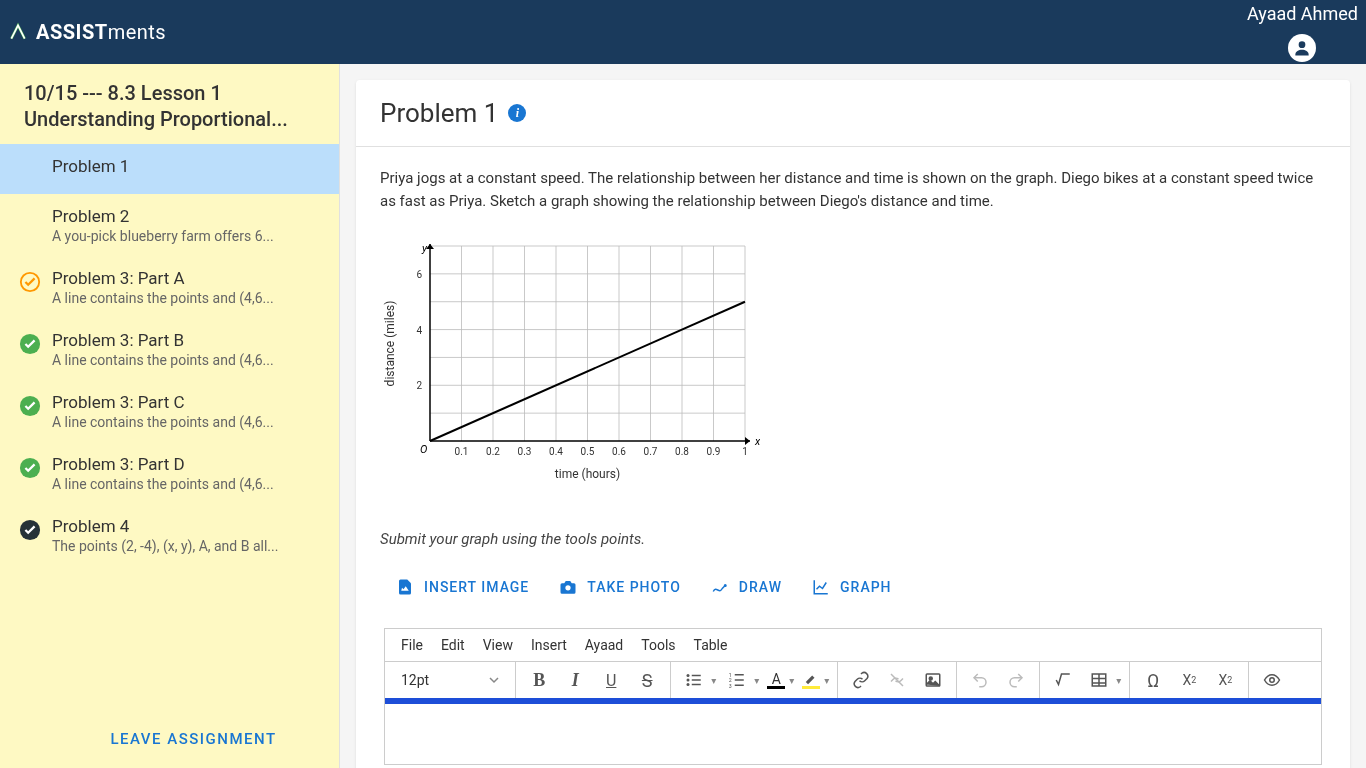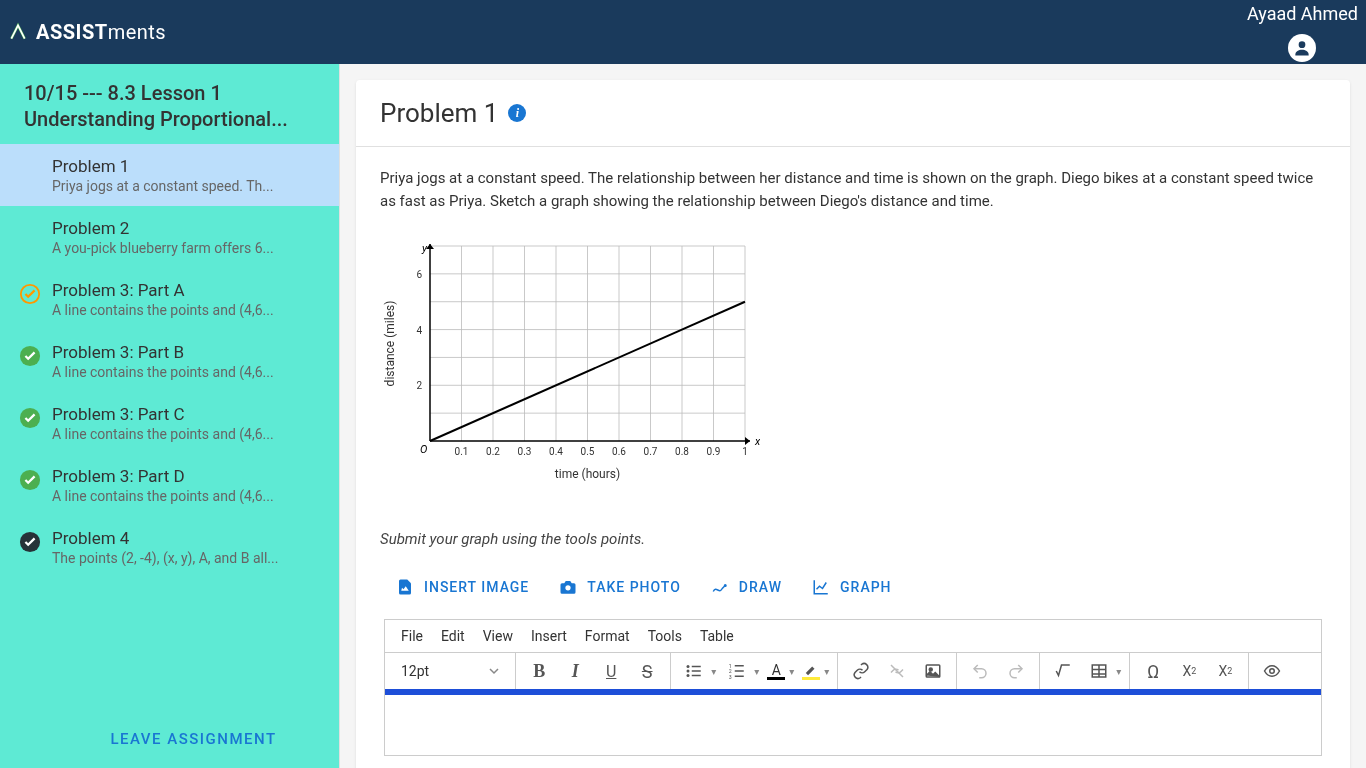--- a/index.html
+++ b/index.html
@@ -44,21 +44,21 @@
       justify-content: center;
     }
     
     .layout {
       display: flex;
       height: calc(100vh - 64px);
     }
     
     .sidebar {
       width: 340px;
-      background: #5eead4;
+      background: #fef9c3;
       border-right: 1px solid #e0e0e0;
       overflow-y: auto;
       display: flex;
       flex-direction: column;
     }
     .assignment-title {
       padding: 16px 24px 12px;
       font-size: 20px;
       font-weight: 500;
       color: #333;
@@ -185,21 +185,21 @@
       font-size: 14px;
       cursor: pointer;
     }
     .tool-icon {
       width: 18px;
       height: 18px;
     }
     
     .editor {
       border: 1px solid #ccc;
-      margin: 7px 4px;
+      margin: 16px 4px;
     }
     .editor-menubar {
       display: flex;
       gap: 18px;
       padding: 8px 16px;
       border-bottom: 1px solid #ccc;
       font-size: 14px;
     }
     .editor-menubar span { cursor: pointer; }
     .editor-toolbar {
@@ -283,21 +283,20 @@
 </div>
 
 <div class="layout">
   <div class="sidebar">
     <div class="assignment-title">10/15 --- 8.3 Lesson 1 Understanding Proportional...</div>
     <div class="problem-list" id="problem-list">
         <div class="problem-item active">
     <div class="status-icon-wrap"></div>
     <div class="problem-text">
       <div class="problem-name">Problem 1</div>
-      <div class="problem-desc">Priya jogs at a constant speed. Th...</div>
     </div>
         </div>
         <div class="problem-item">
     <div class="status-icon-wrap"></div>
     <div class="problem-text">
       <div class="problem-name">Problem 2</div>
       <div class="problem-desc">A you-pick blueberry farm offers 6...</div>
     </div>
         </div>
         <div class="problem-item">
@@ -450,21 +449,21 @@
             <span>GRAPH</span>
           </div>
         </div>
 
         <div class="editor">
           <div class="editor-menubar" id="editor-menubar">
               <span>File</span>
               <span>Edit</span>
               <span>View</span>
               <span>Insert</span>
-              <span>Format</span>
+              <span>Ayaad</span>
               <span>Tools</span>
               <span>Table</span>
             </div>
           <div class="editor-toolbar">
             <div class="toolbar-group">
               <div class="font-size-select">
                 <span>12pt</span>
                 <svg width="10" height="10" viewBox="0 0 10 10">
                     <path d="M1 3l4 4 4-4" stroke="#888" fill="none" stroke-width="1.5"></path>
                   </svg>

